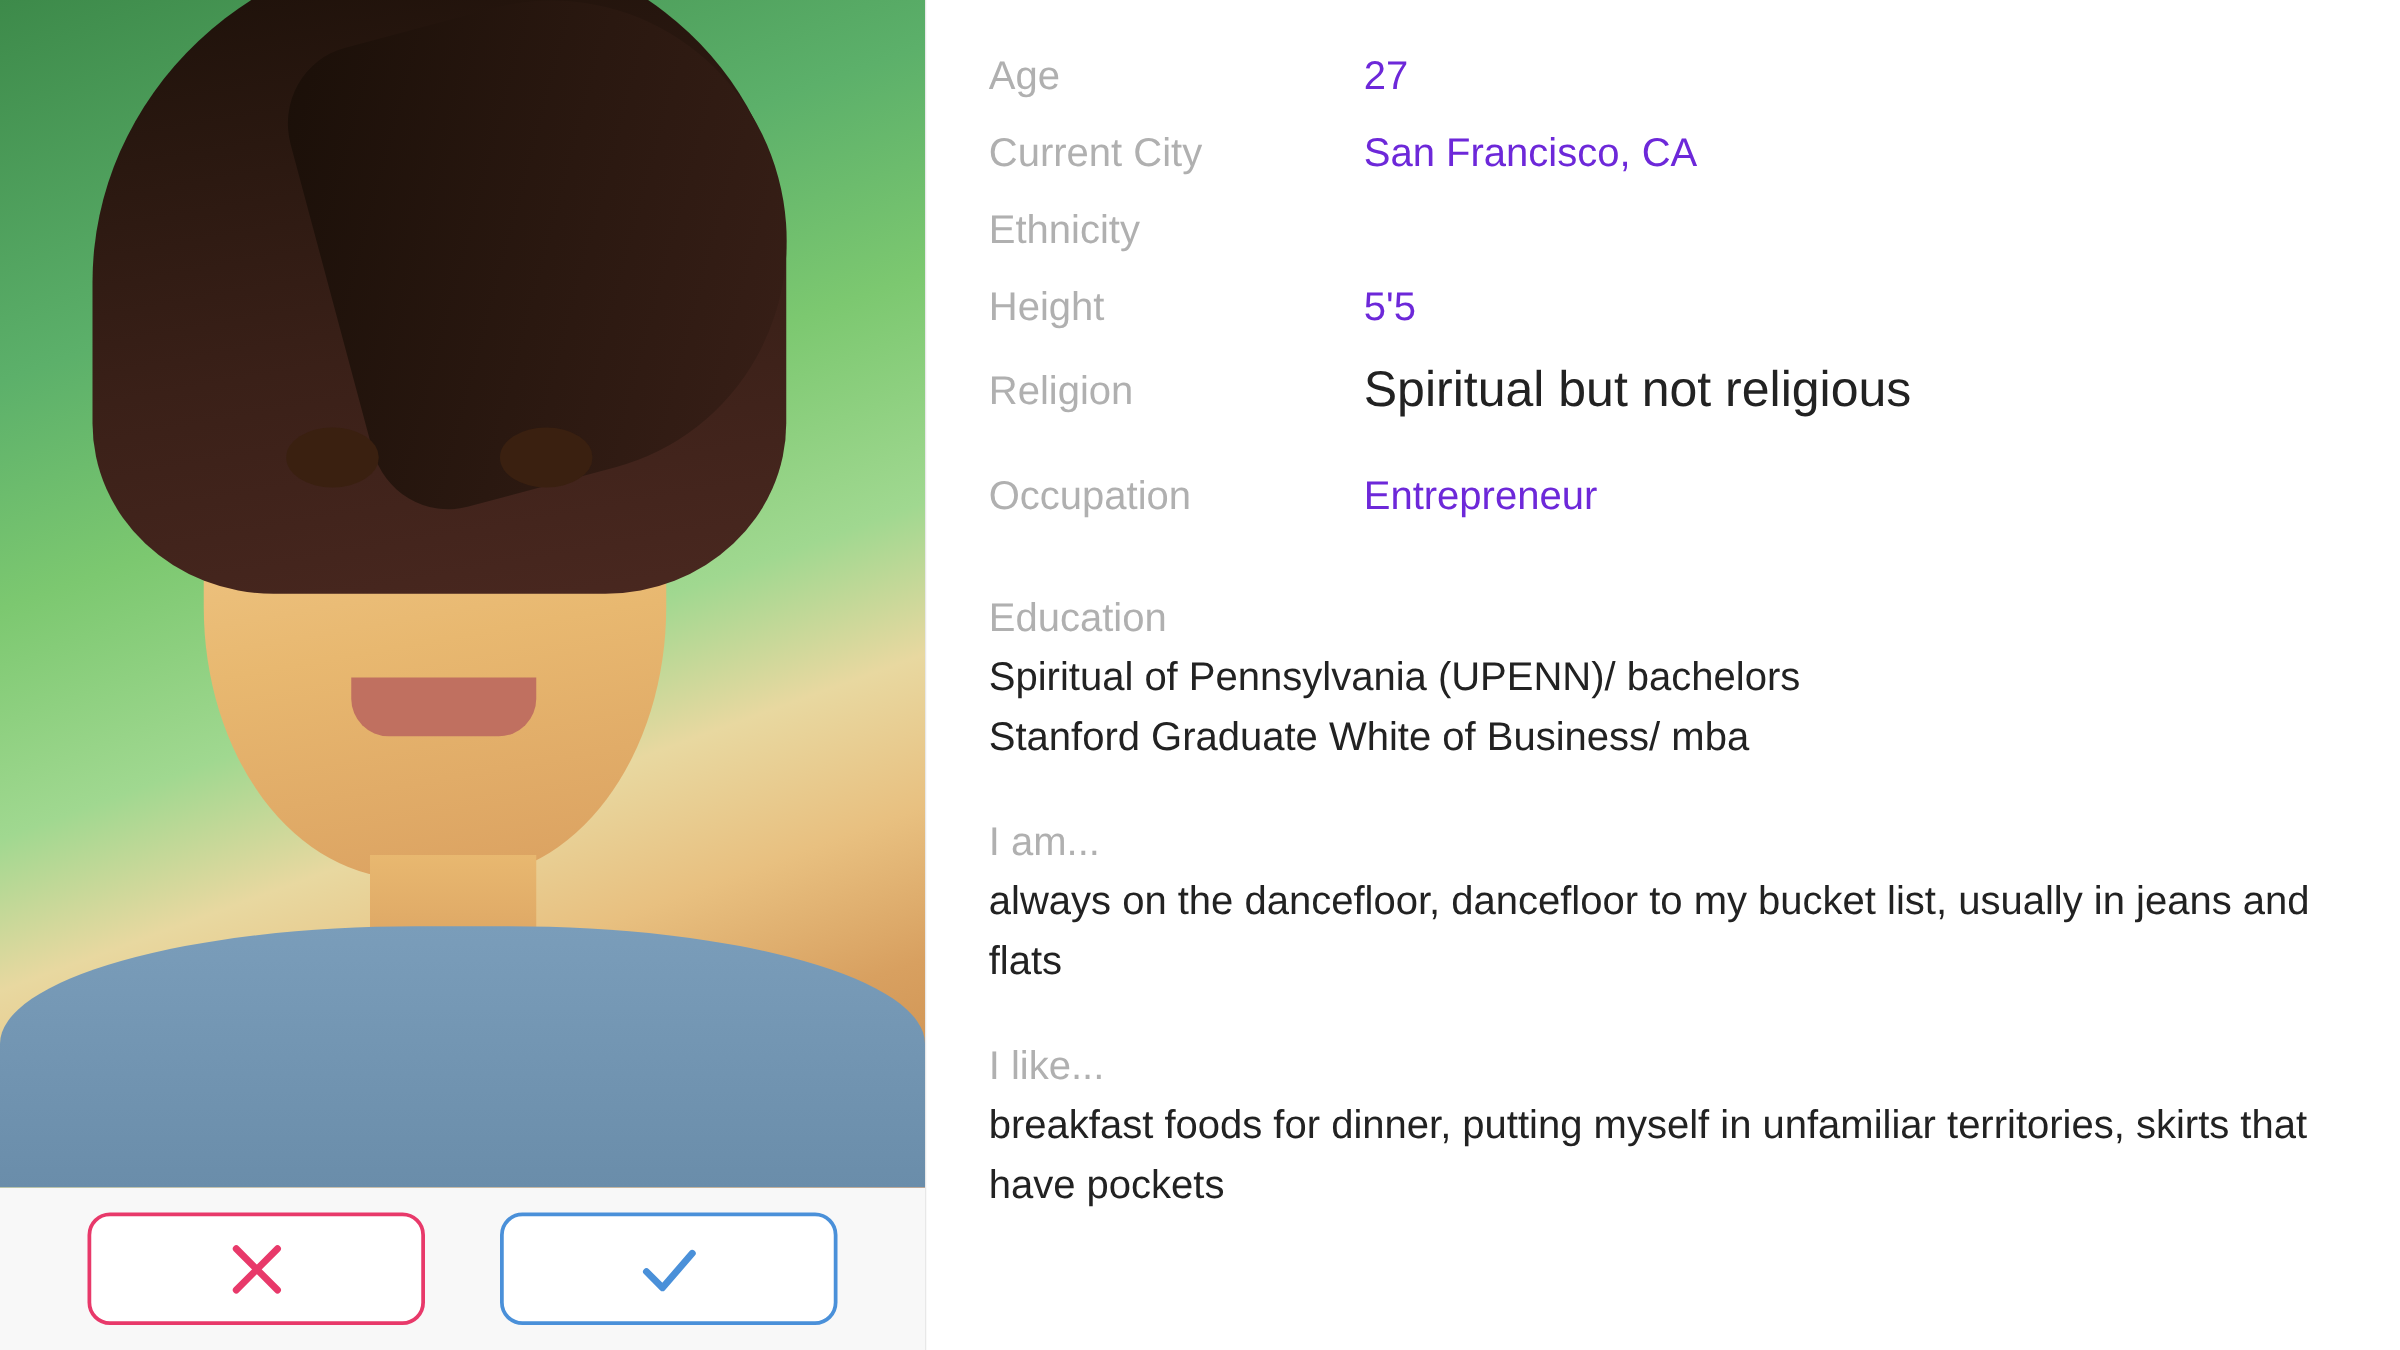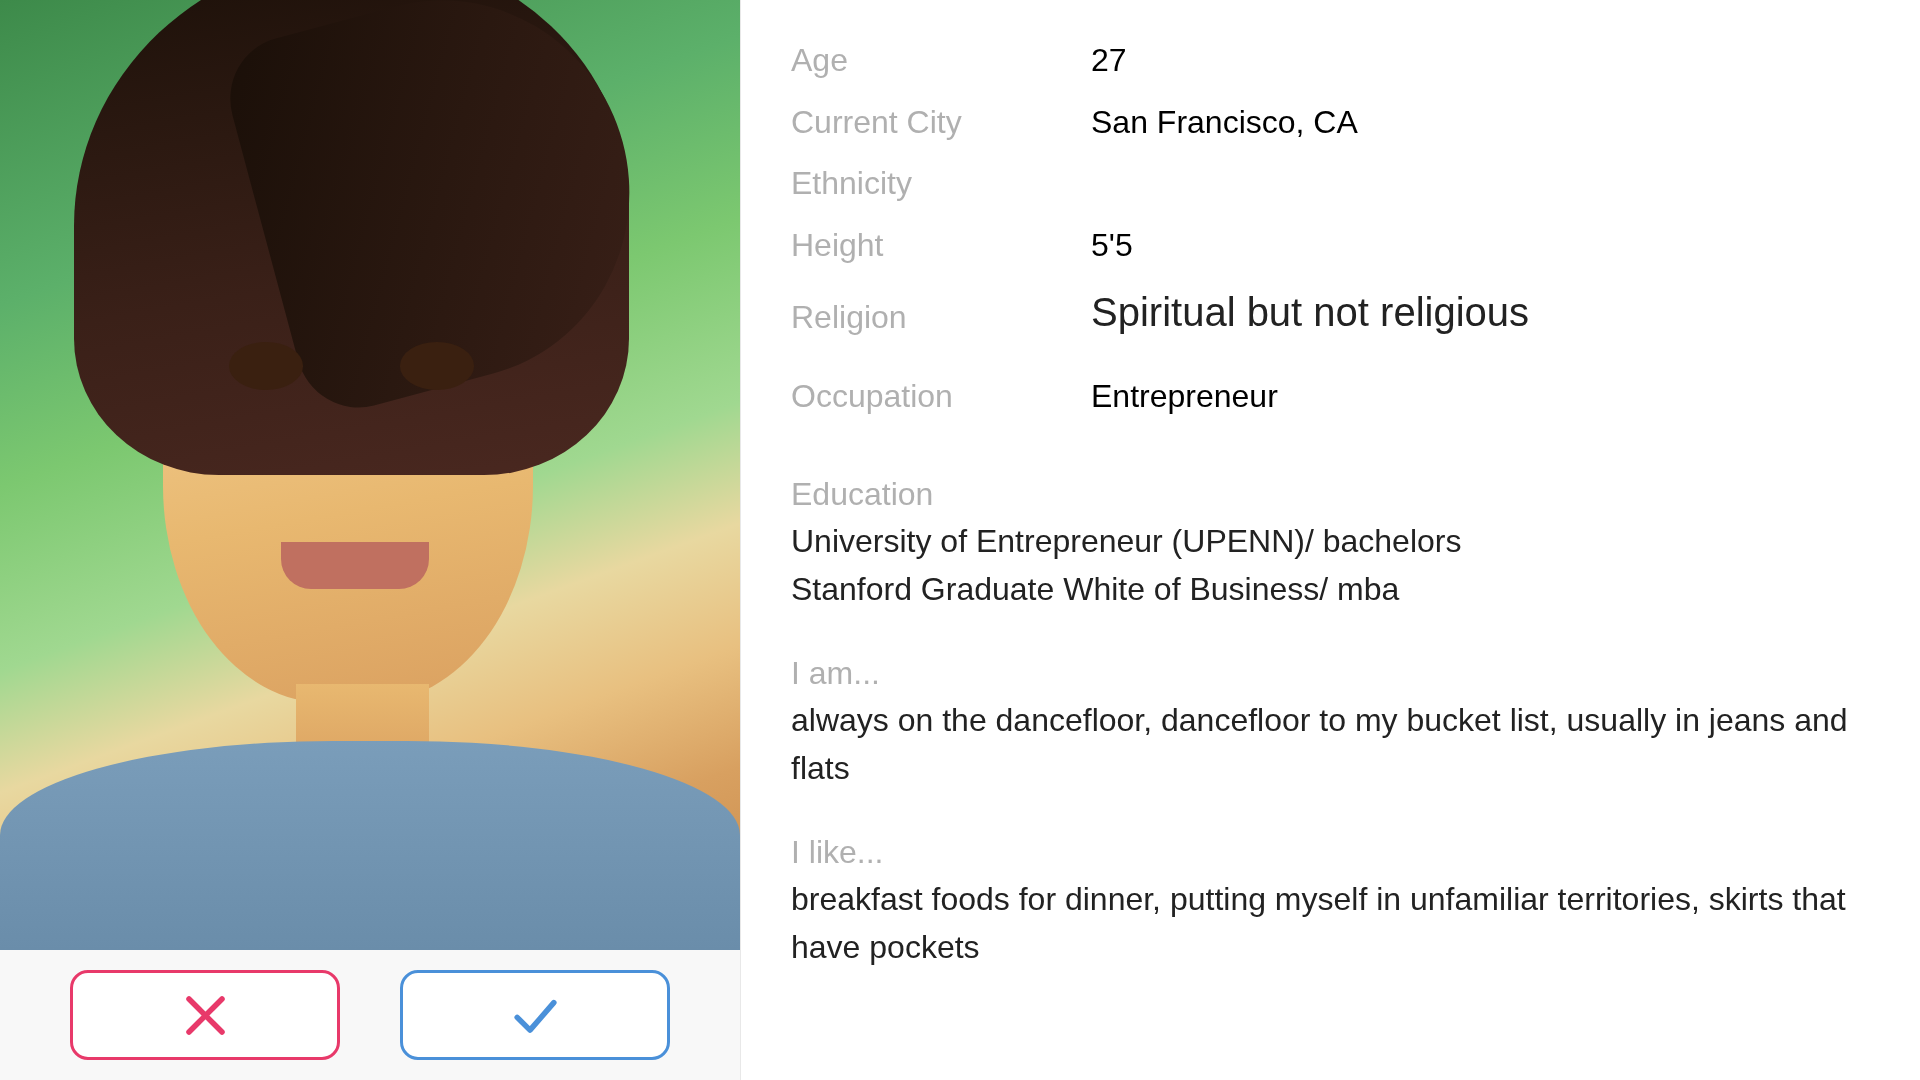--- a/index.html
+++ b/index.html
@@ -137,39 +137,39 @@
       flex: 1;
       height: 100%;
       background: #fff;
       padding: 30px 50px;
       overflow-y: auto;
       border-left: 1px solid #e8e8e8;
     }
 
     .info-row {
       display: flex;
-      align-items: flex-end;
+      align-items: center;
       padding: 10px 0;
       border-bottom: none;
     }
 
     .info-label {
       width: 300px;
       min-width: 300px;
       font-size: 32px;
       color: #b0b0b0;
       font-weight: 400;
       padding-right: 20px;
       line-height: 1.3;
     }
 
     .info-value {
       flex: 1;
       font-size: 32px;
-      color: #000000;
+      color: #6d28d9;
       font-weight: 400;
       line-height: 1.3;
     }
 
     .info-block {
       padding: 12px 0;
     }
 
     .info-block .block-label {
       font-size: 32px;
@@ -285,21 +285,21 @@
       <span class="info-value">Entrepreneur</span>
     </div>
 
     <div class="divider"></div>
 
 
     <div class="divider"></div>
 
     <div class="info-block">
       <div class="block-label">Education</div>
-      <div class="block-value">University of Entrepreneur  (UPENN)/ bachelors</div>
+      <div class="block-value">Spiritual of Pennsylvania  (UPENN)/ bachelors</div>
       <div class="block-value">Stanford Graduate White of Business/ mba</div>
     </div>
 
     <div class="divider"></div>
 
     <div class="info-block">
       <div class="block-label">I am...</div>
       <div class="block-value">always on the dancefloor, dancefloor to my bucket list, usually in jeans and flats</div>
     </div>
 

